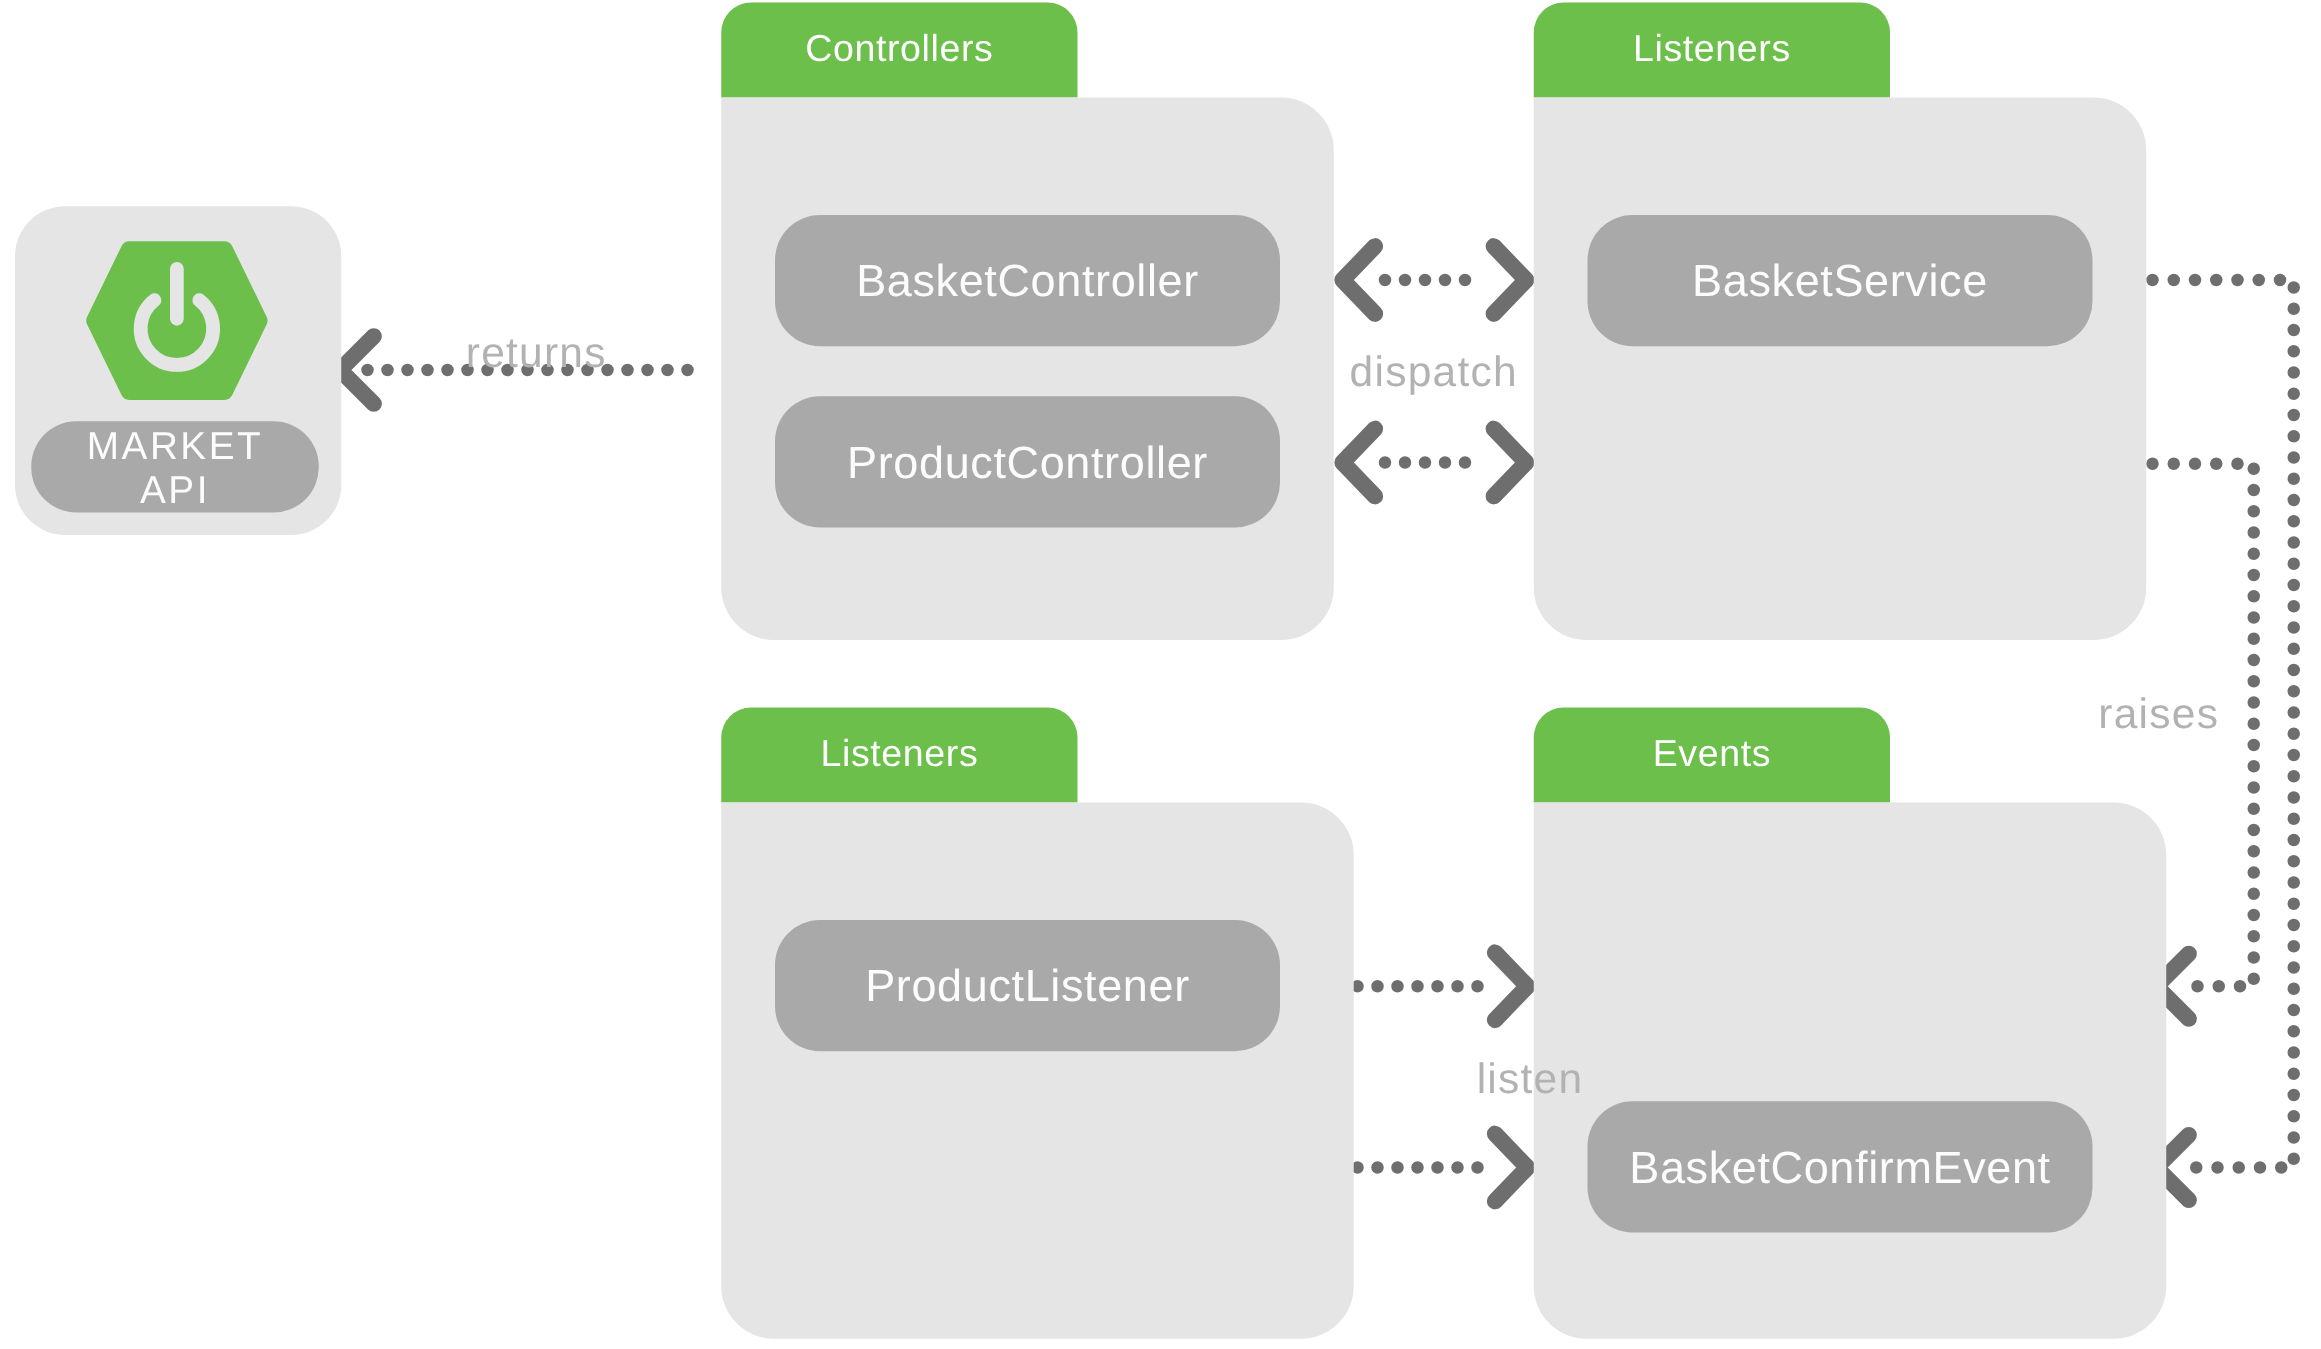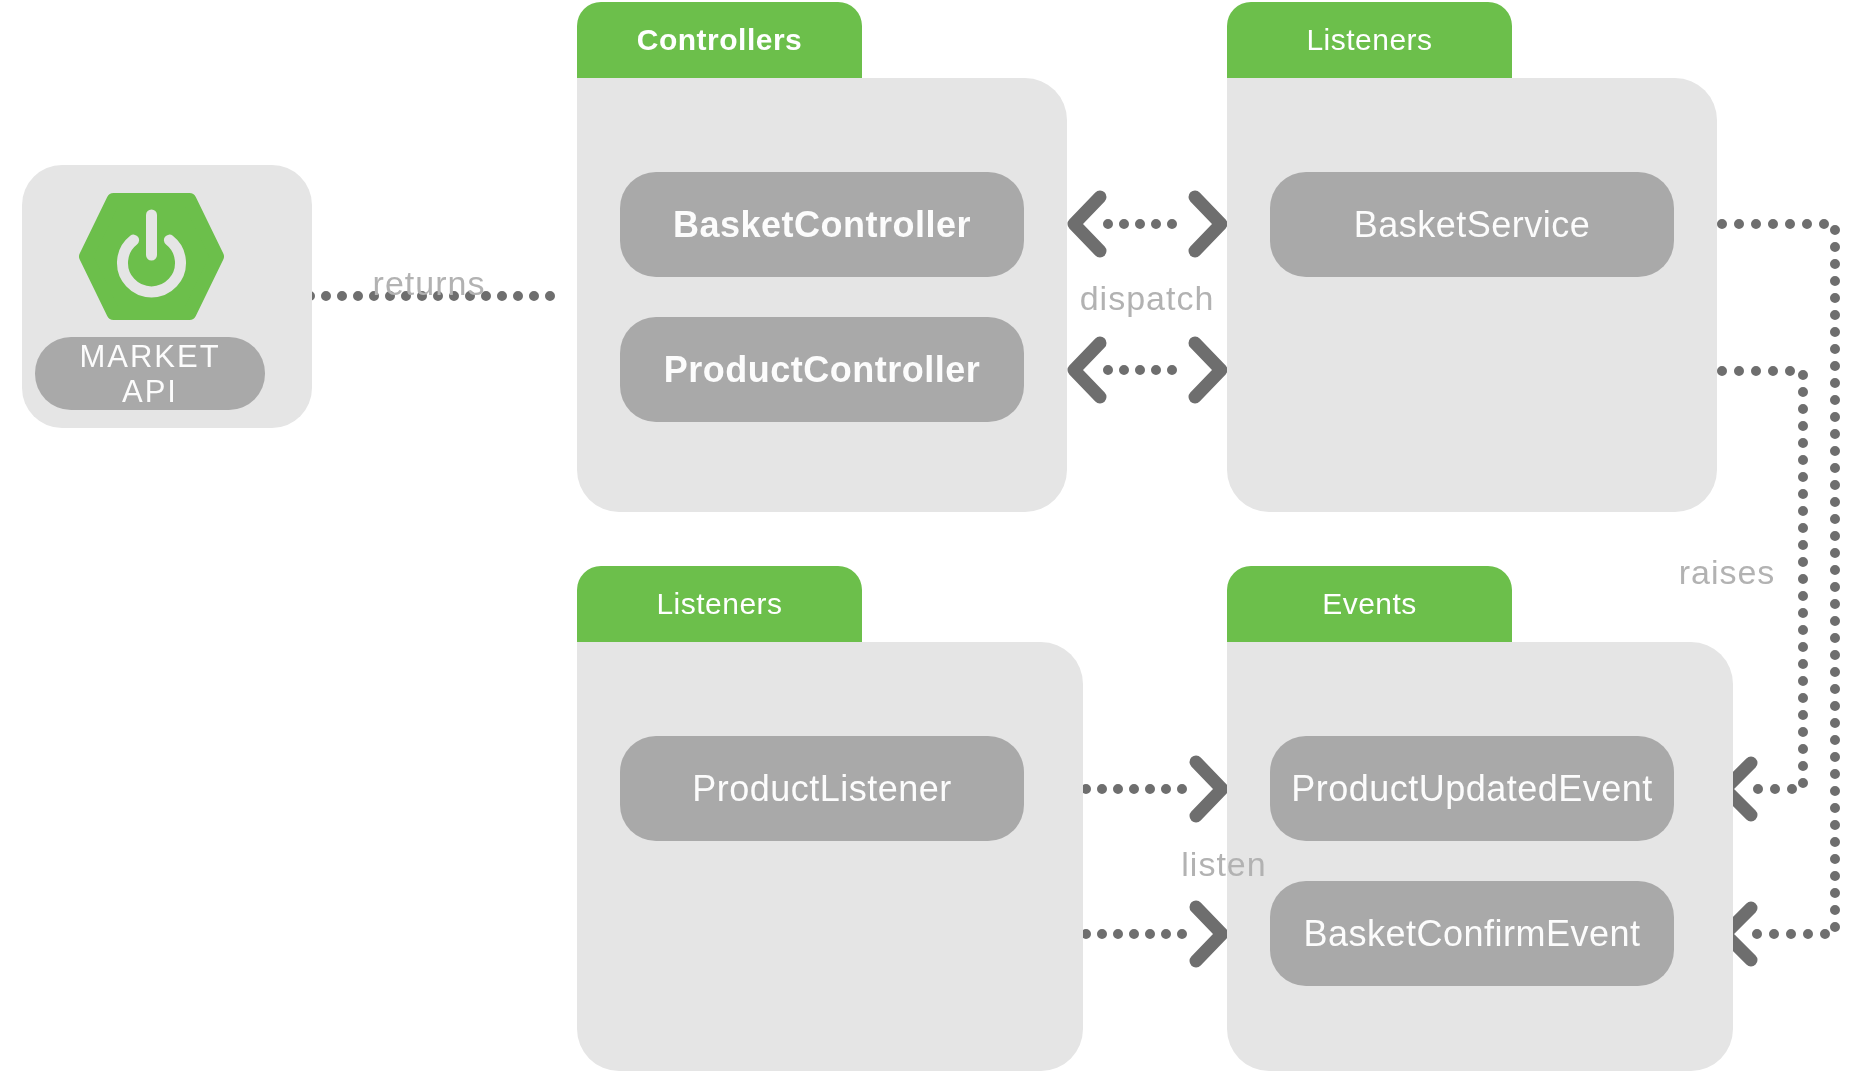--- a/index.html
+++ b/index.html
@@ -28,21 +28,21 @@
   }
   .folder.short .fbody{height:429px;padding-left:16px;}
   .pill{
     position:absolute;left:43px;width:404px;height:105px;border-radius:36px;
     background:var(--gray-node);color:#fcfcfc;font-size:36px;letter-spacing:.5px;
     display:flex;align-items:center;justify-content:center;white-space:nowrap;
   }
   .pill.p1{top:94px;}
   .pill.p2{top:239px;}
   .market{
-    position:absolute;left:22px;top:165px;width:290px;height:263px;
+    position:absolute;left:12px;top:165px;width:261px;height:263px;
     background:var(--gray-bg);border-radius:40px;
   }
   .spring{position:absolute;left:45px;top:22px;}
   .market-pill{
     position:absolute;left:13px;top:172px;width:230px;height:73px;border-radius:36px;
     background:var(--gray-node);color:#fcfcfc;font-size:31px;line-height:35px;letter-spacing:2px;
     display:flex;flex-direction:column;align-items:center;justify-content:center;text-align:center;
   }
 </style>
 </head>
@@ -86,21 +86,21 @@
       <path d="M19 69.5 L46.5 13 L122.5 13 L150 69.5 L122.5 126 L46.5 126 Z" fill="#6cbf4b" stroke="#6cbf4b" stroke-width="14" stroke-linejoin="round"></path>
       <path d="M102.4 53.1 A29 29 0 1 1 66.6 53.1" fill="none" stroke="#e5e5e5" stroke-width="11" stroke-linecap="round"></path>
       <line x1="84.5" y1="28" x2="84.5" y2="68" stroke="#e5e5e5" stroke-width="11" stroke-linecap="round"></line>
     </svg>
     <div class="market-pill">
       <span>MARKET</span>
       <span>API</span>
     </div>
   </div>
 
-  <div class="folder" style="left:577px;top:2px;font-weight:bold;">
+  <div class="folder" style="left:577px;top:2px;">
     <div class="tab">
       <span>Controllers</span>
     </div>
     <div class="fbody">
       <div class="pill p1">BasketController</div>
       <div class="pill p2">ProductController</div>
     </div>
   </div>
 
   <div class="folder" style="left:1227px;top:2px;">
@@ -119,21 +119,20 @@
     <div class="fbody">
       <div class="pill p1">ProductListener</div>
     </div>
   </div>
 
   <div class="folder short" style="left:1227px;top:566px;">
     <div class="tab">
       <span>Events</span>
     </div>
     <div class="fbody">
-      <div class="pill p1">ProductUpdatedEvent</div>
       <div class="pill p2">BasketConfirmEvent</div>
     </div>
   </div>
 
   <div class="edge-label" style="left:429px;top:283px;">returns</div>
   <div class="edge-label" style="left:1147px;top:298px;">dispatch</div>
   <div class="edge-label" style="left:1188px;top:864px;margin-left:36px;">listen</div>
   <div class="edge-label" style="left:1727px;top:572px;">raises</div>
 
 </div>

